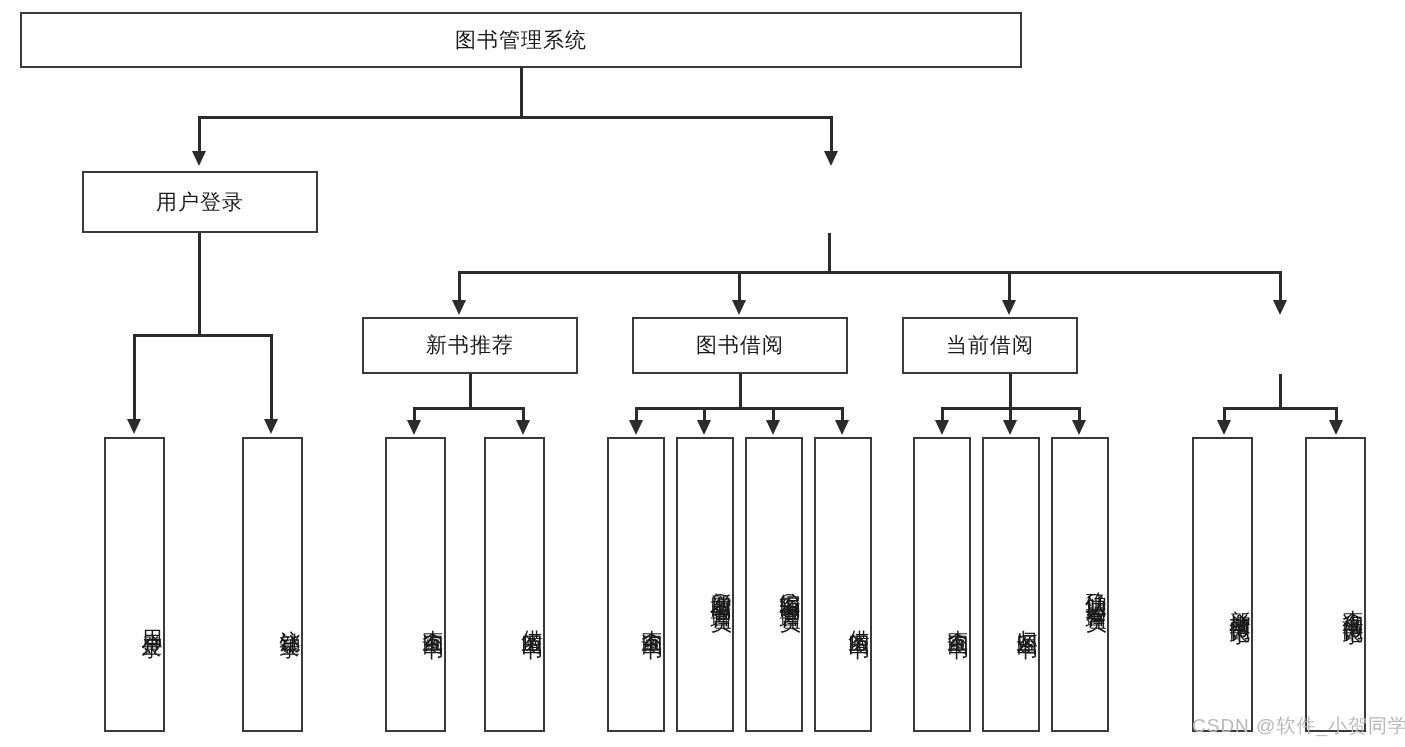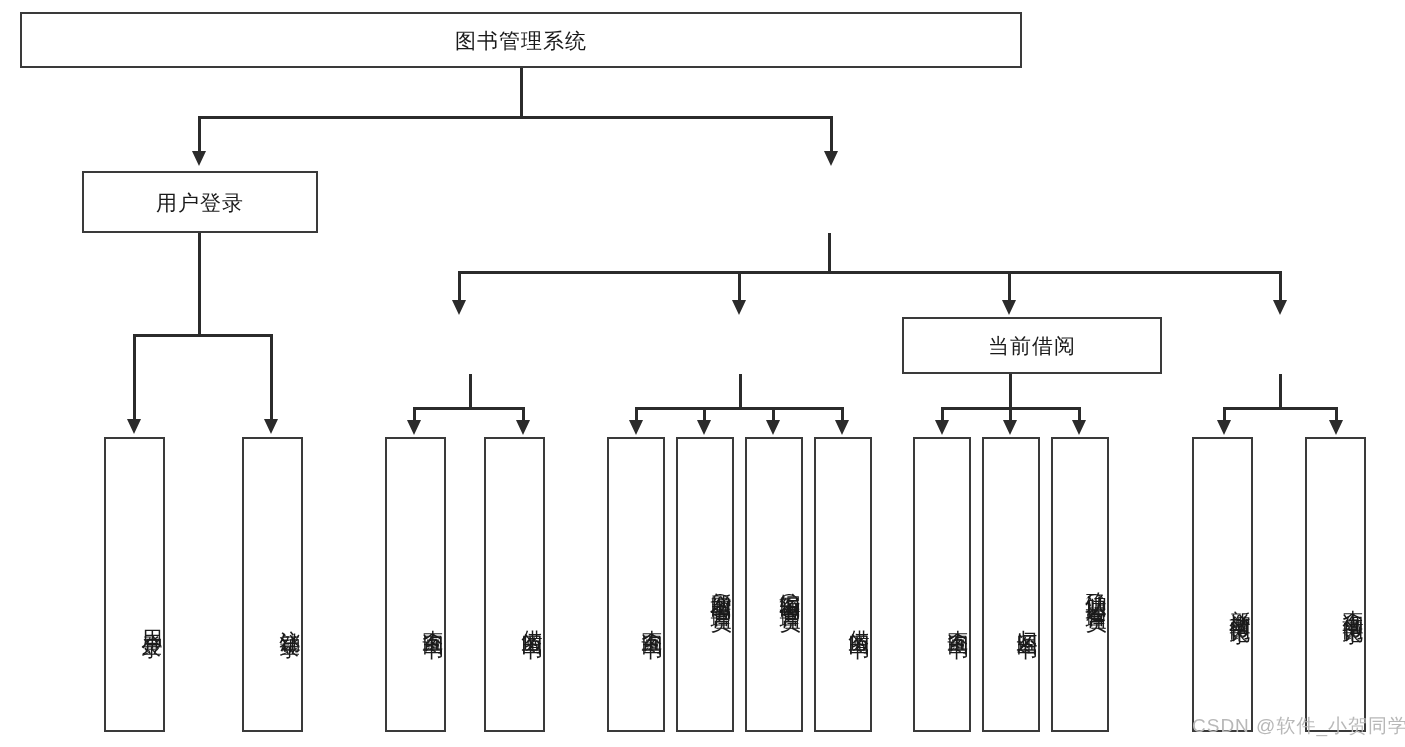--- a/index.html
+++ b/index.html
@@ -23,20 +23,21 @@
     border: 2.5px solid #3a3a3a;
     background: #ffffff;
     display: flex;
     align-items: center;
     justify-content: center;
     color: #1a1a1a;
   }
   .node.h-node {
     font-size: 21px;
     letter-spacing: 1px;
+    font-family: Liberation Serif, serif;
   }
   .node.v-node {
     font-size: 21px;
     writing-mode: vertical-rl;
     text-orientation: upright;
     letter-spacing: 3px;
     align-items: flex-start;
     justify-content: center;
     padding-top: 14px;
   }
@@ -115,21 +116,27 @@
 
   <div class="conn vline" style="left:738px; top:271px; width:2.5px; height:30px;"></div>
   <div class="arrow" style="left:732px; top:300px;"></div>
 
   <div class="conn vline" style="left:1008px; top:271px; width:2.5px; height:30px;"></div>
   <div class="arrow" style="left:1002px; top:300px;"></div>
 
   <div class="conn vline" style="left:1279px; top:271px; width:2.5px; height:30px;"></div>
   <div class="arrow" style="left:1273px; top:300px;"></div>
 
-  <div class="node h-node" style="left:902px; top:317px; width:260px; height:57px;">
+  <div class="node h-node" style="left:362px; top:317px; width:216px; height:57px;">
+    <span class="node-label">新书推荐</span>
+  </div>
+  <div class="node h-node" style="left:632px; top:317px; width:216px; height:57px;">
+    <span class="node-label">图书借阅</span>
+  </div>
+  <div class="node h-node" style="left:902px; top:317px; width:176px; height:57px;">
     <span class="node-label">当前借阅</span>
   </div>
 
   <div class="conn vline" style="left:469px; top:374px; width:2.5px; height:35px;"></div>
   <div class="conn hline" style="left:413px; top:407px; width:111px; height:2.5px;"></div>
   <div class="conn vline" style="left:413px; top:407px; width:2.5px; height:14px;"></div>
   <div class="arrow" style="left:407px; top:420px;"></div>
   <div class="conn vline" style="left:522px; top:407px; width:2.5px; height:14px;"></div>
   <div class="arrow" style="left:516px; top:420px;"></div>
 

